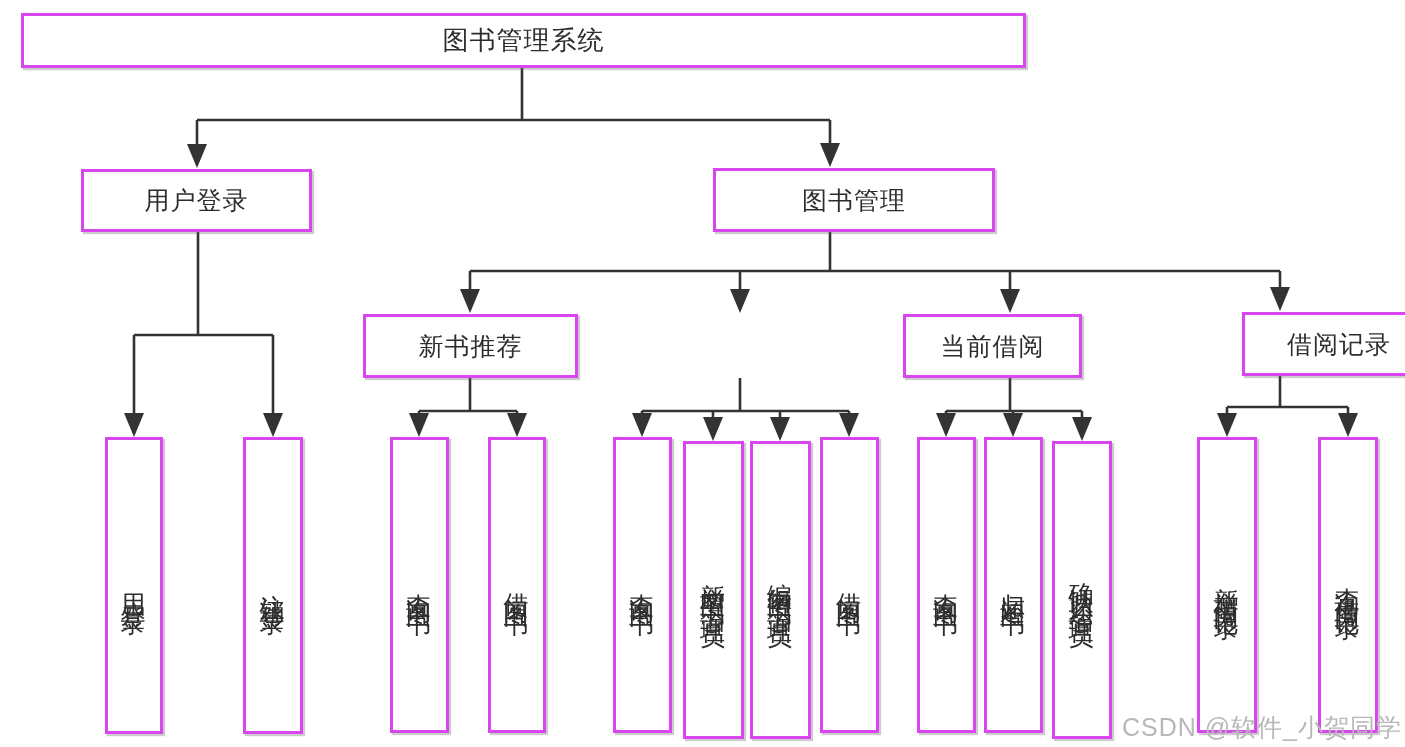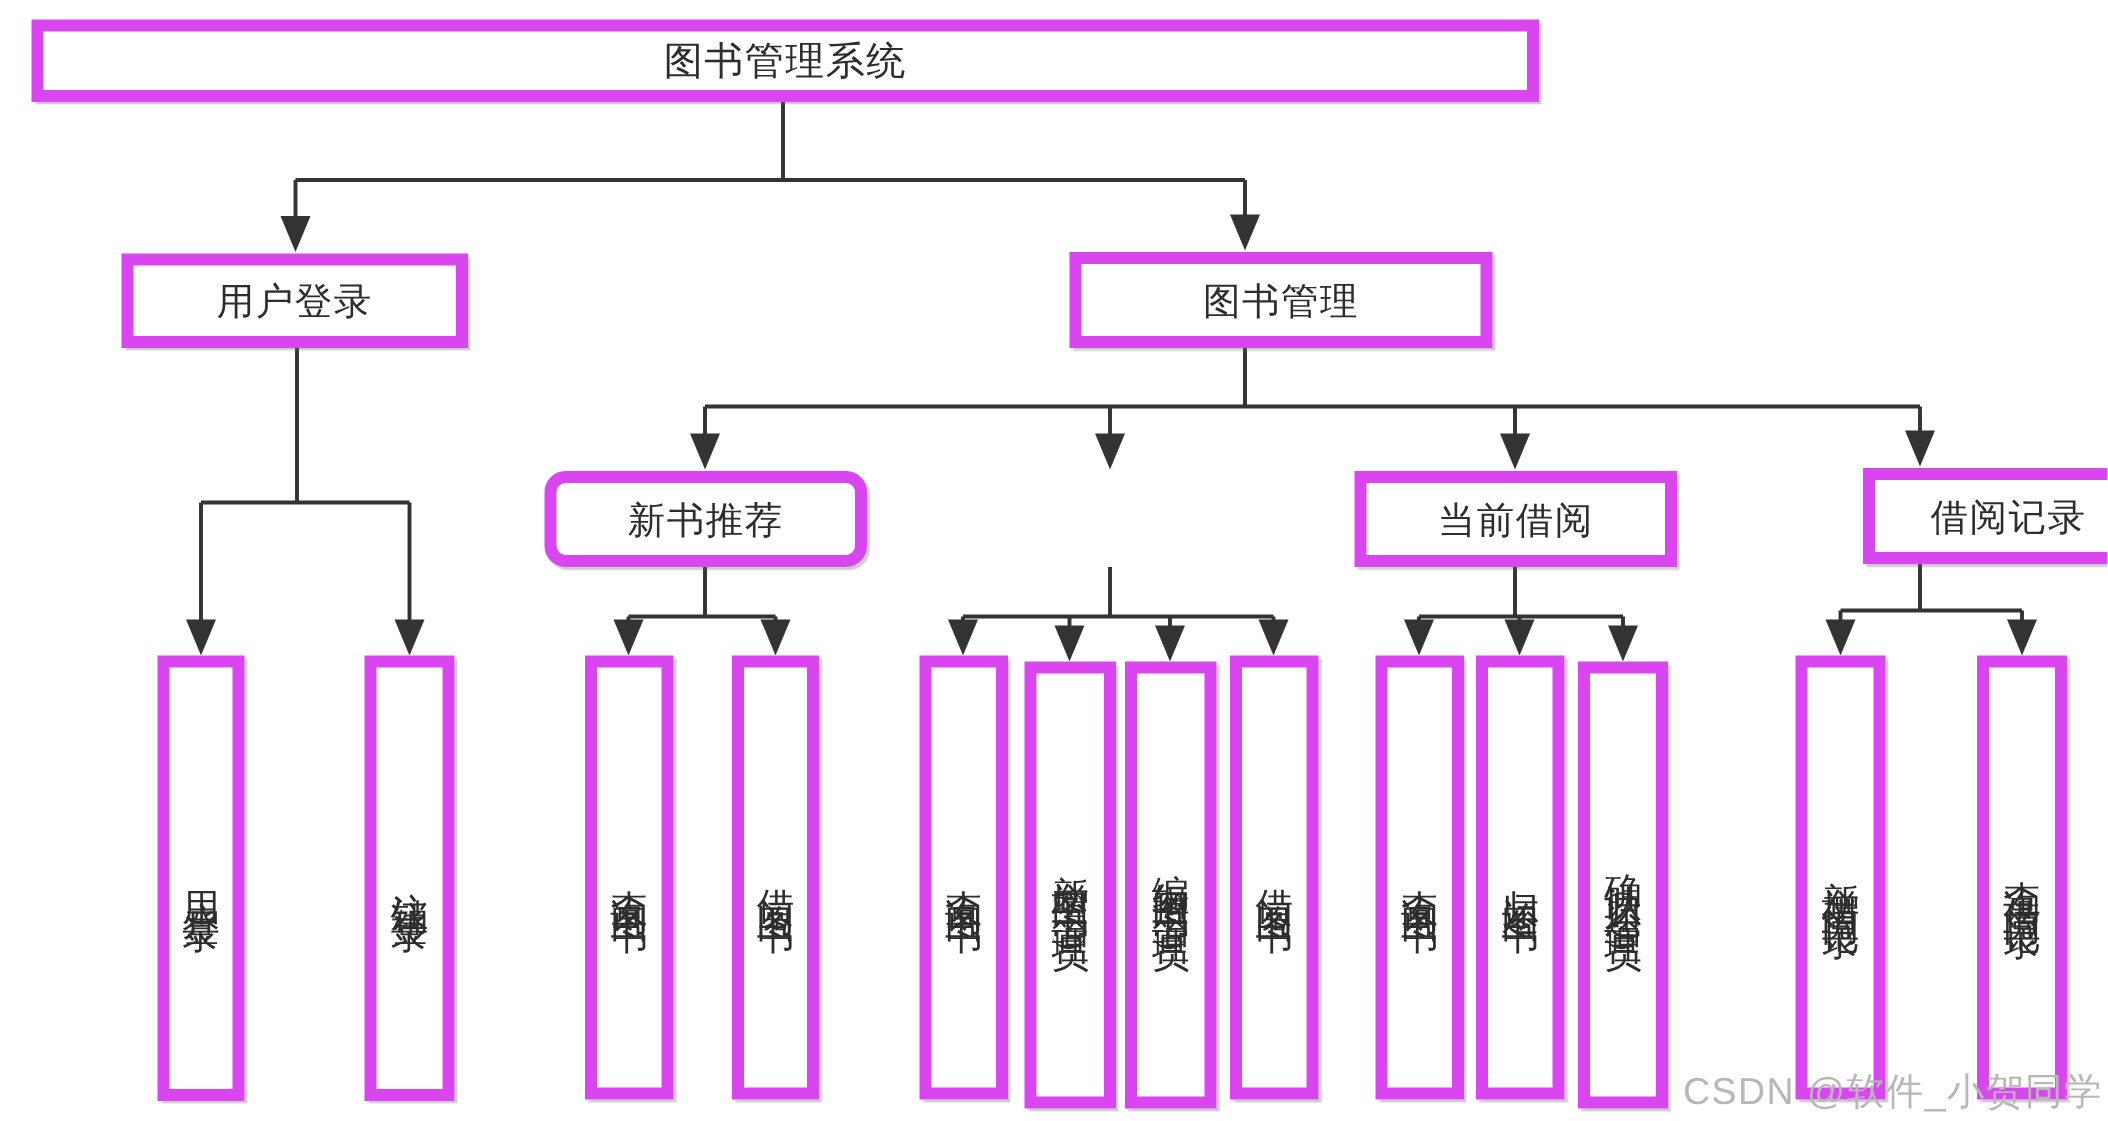--- a/index.html
+++ b/index.html
@@ -9,21 +9,21 @@
     height: 747px;
     background: #ffffff;
     font-family: "Liberation Sans", sans-serif;
     overflow: hidden;
   }
   #wires { position: absolute; left: 0; top: 0; z-index: 1; }
   .node {
     position: absolute;
     box-sizing: border-box;
     background: #ffffff;
-    border: 8px solid #d946ef;
+    border: 3px solid #d946ef;
     box-shadow: 2px 2px 1px rgba(110,110,110,0.35);
     display: flex;
     align-items: center;
     justify-content: center;
     color: #2d2d2d;
     z-index: 2;
   }
   .h-label {
     font-size: 25px;
     letter-spacing: 1px;
@@ -97,24 +97,24 @@
     <span class="h-label root-label">图书管理系统</span>
   </div>
 
   <div class="node" style="left:81px; top:169px; width:231px; height:63px;">
     <span class="h-label">用户登录</span>
   </div>
   <div class="node" style="left:713px; top:168px; width:282px; height:64px;">
     <span class="h-label">图书管理</span>
   </div>
 
-  <div class="node" style="left:363px; top:314px; width:215px; height:64px;border-radius:14px;">
+  <div class="node" style="left:363px; top:314px; width:215px; height:64px;">
     <span class="h-label">新书推荐</span>
   </div>
-  <div class="node" style="left:903px; top:314px; width:215px; height:64px;">
+  <div class="node" style="left:903px; top:314px; width:179px; height:64px;">
     <span class="h-label">当前借阅</span>
   </div>
   <div class="node" style="left:1242px; top:312px; width:194px; height:64px;">
     <span class="h-label">借阅记录</span>
   </div>
 
   <div class="node" style="left:105px; top:437px; width:58px; height:297px;">
     <span class="v-label">用户登录</span>
   </div>
   <div class="node" style="left:243px; top:437px; width:60px; height:297px;">

